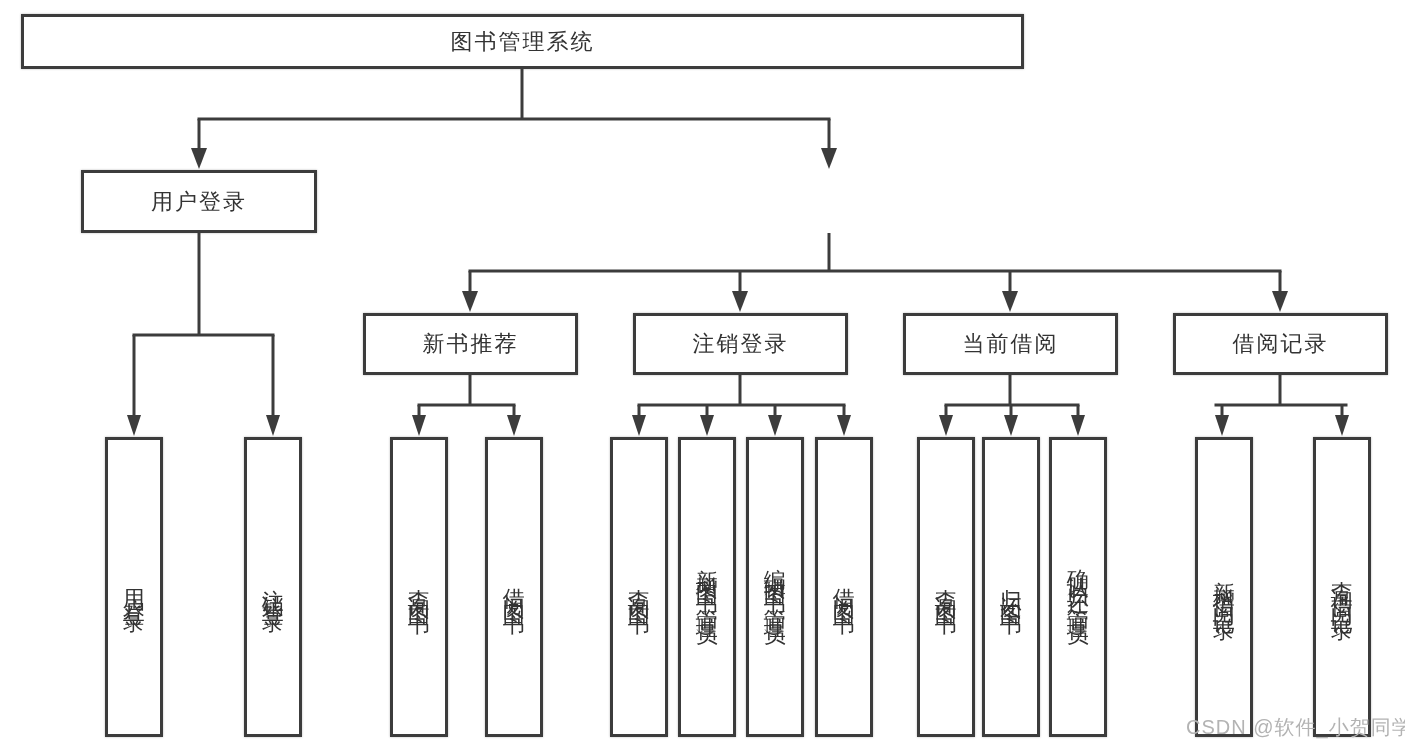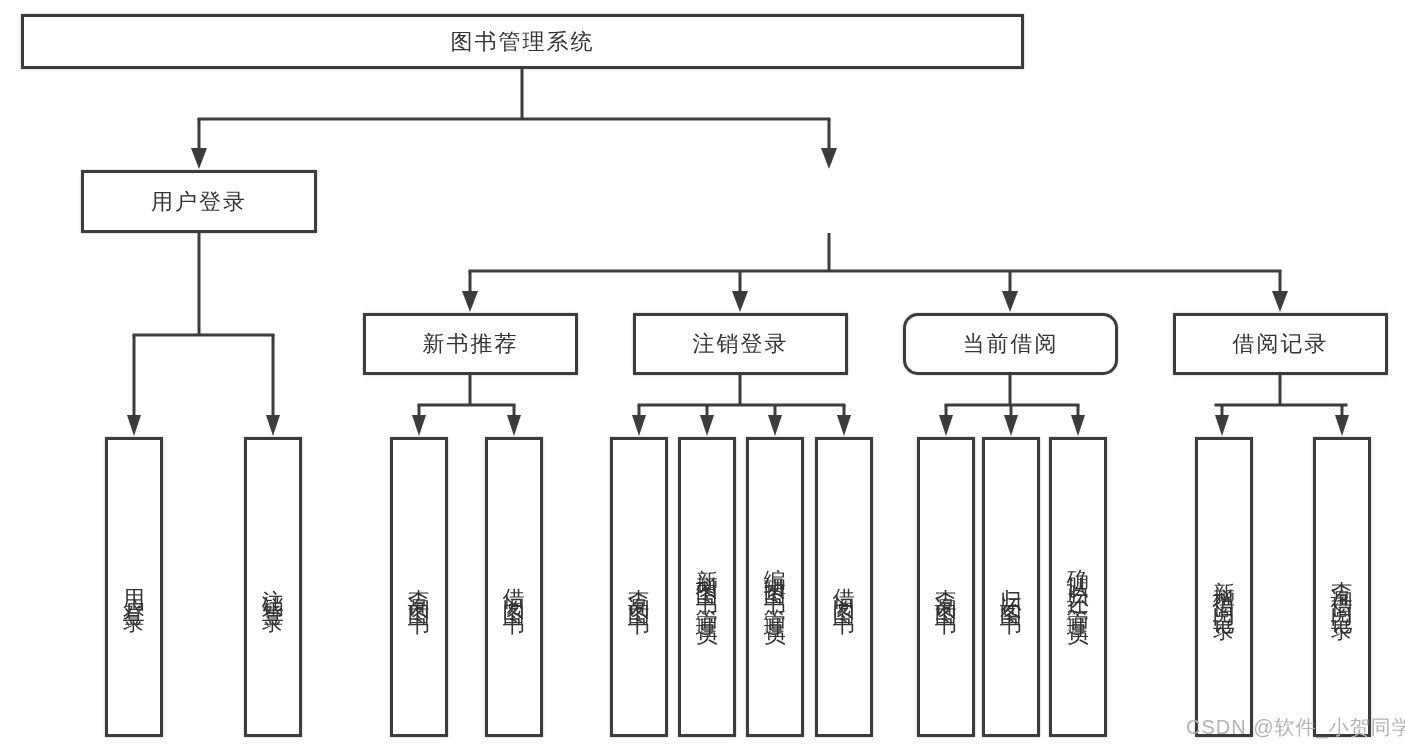--- a/index.html
+++ b/index.html
@@ -44,21 +44,21 @@
     white-space: nowrap;
   }
   
   .root-box   { left: 21px;  top: 14px;  width: 1003px; height: 55px; }
   .l2-box     { top: 170px;  height: 63px; }
   .l2-a       { left: 81px;  width: 236px; }
   .l2-b       { left: 712px; width: 235px; }
   .l3-box     { top: 313px;  height: 62px; width: 215px; }
   .l3-a       { left: 363px; }
   .l3-b       { left: 633px; }
-  .l3-c       { left: 903px; border-radius: 15px; }
+  .l3-c       { left: 903px; }
   .l3-d       { left: 1173px; }
   .leaf       { top: 437px;  height: 300px; width: 58px; }
   .lf-1  { left: 105px; }
   .lf-2  { left: 244px; }
   .lf-3  { left: 390px; }
   .lf-4  { left: 485px; }
   .lf-5  { left: 610px; }
   .lf-6  { left: 678px; }
   .lf-7  { left: 746px; }
   .lf-8  { left: 815px; }

